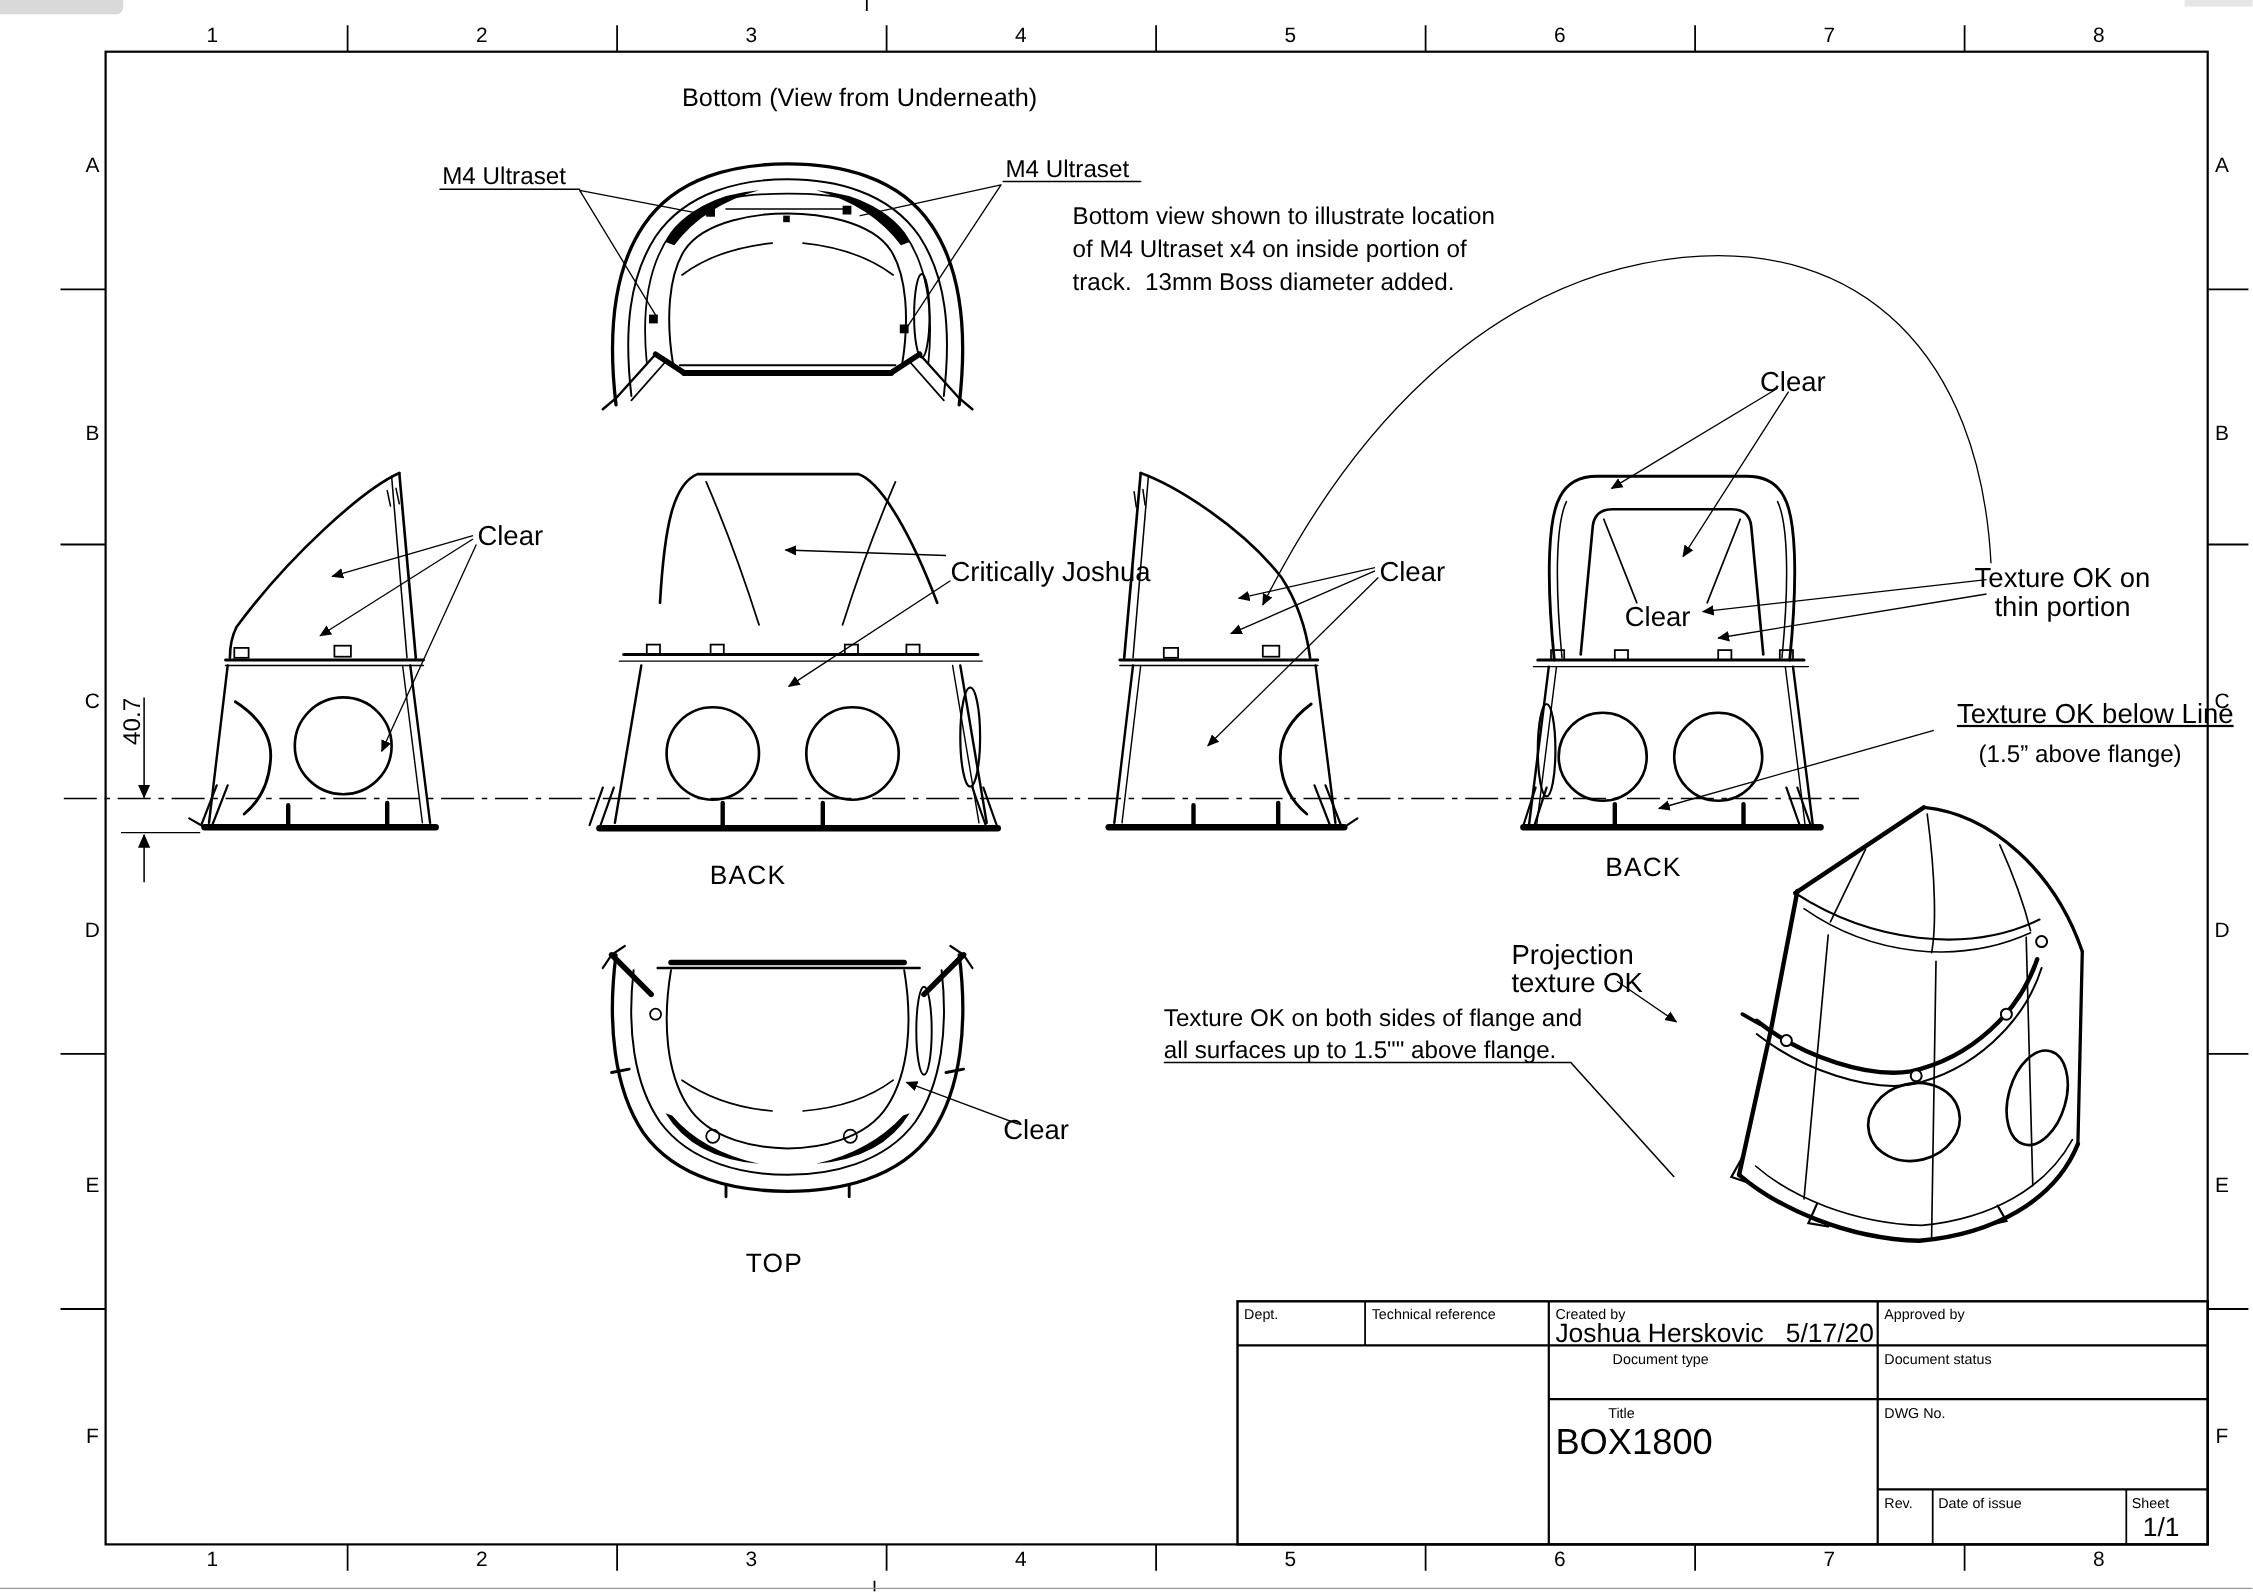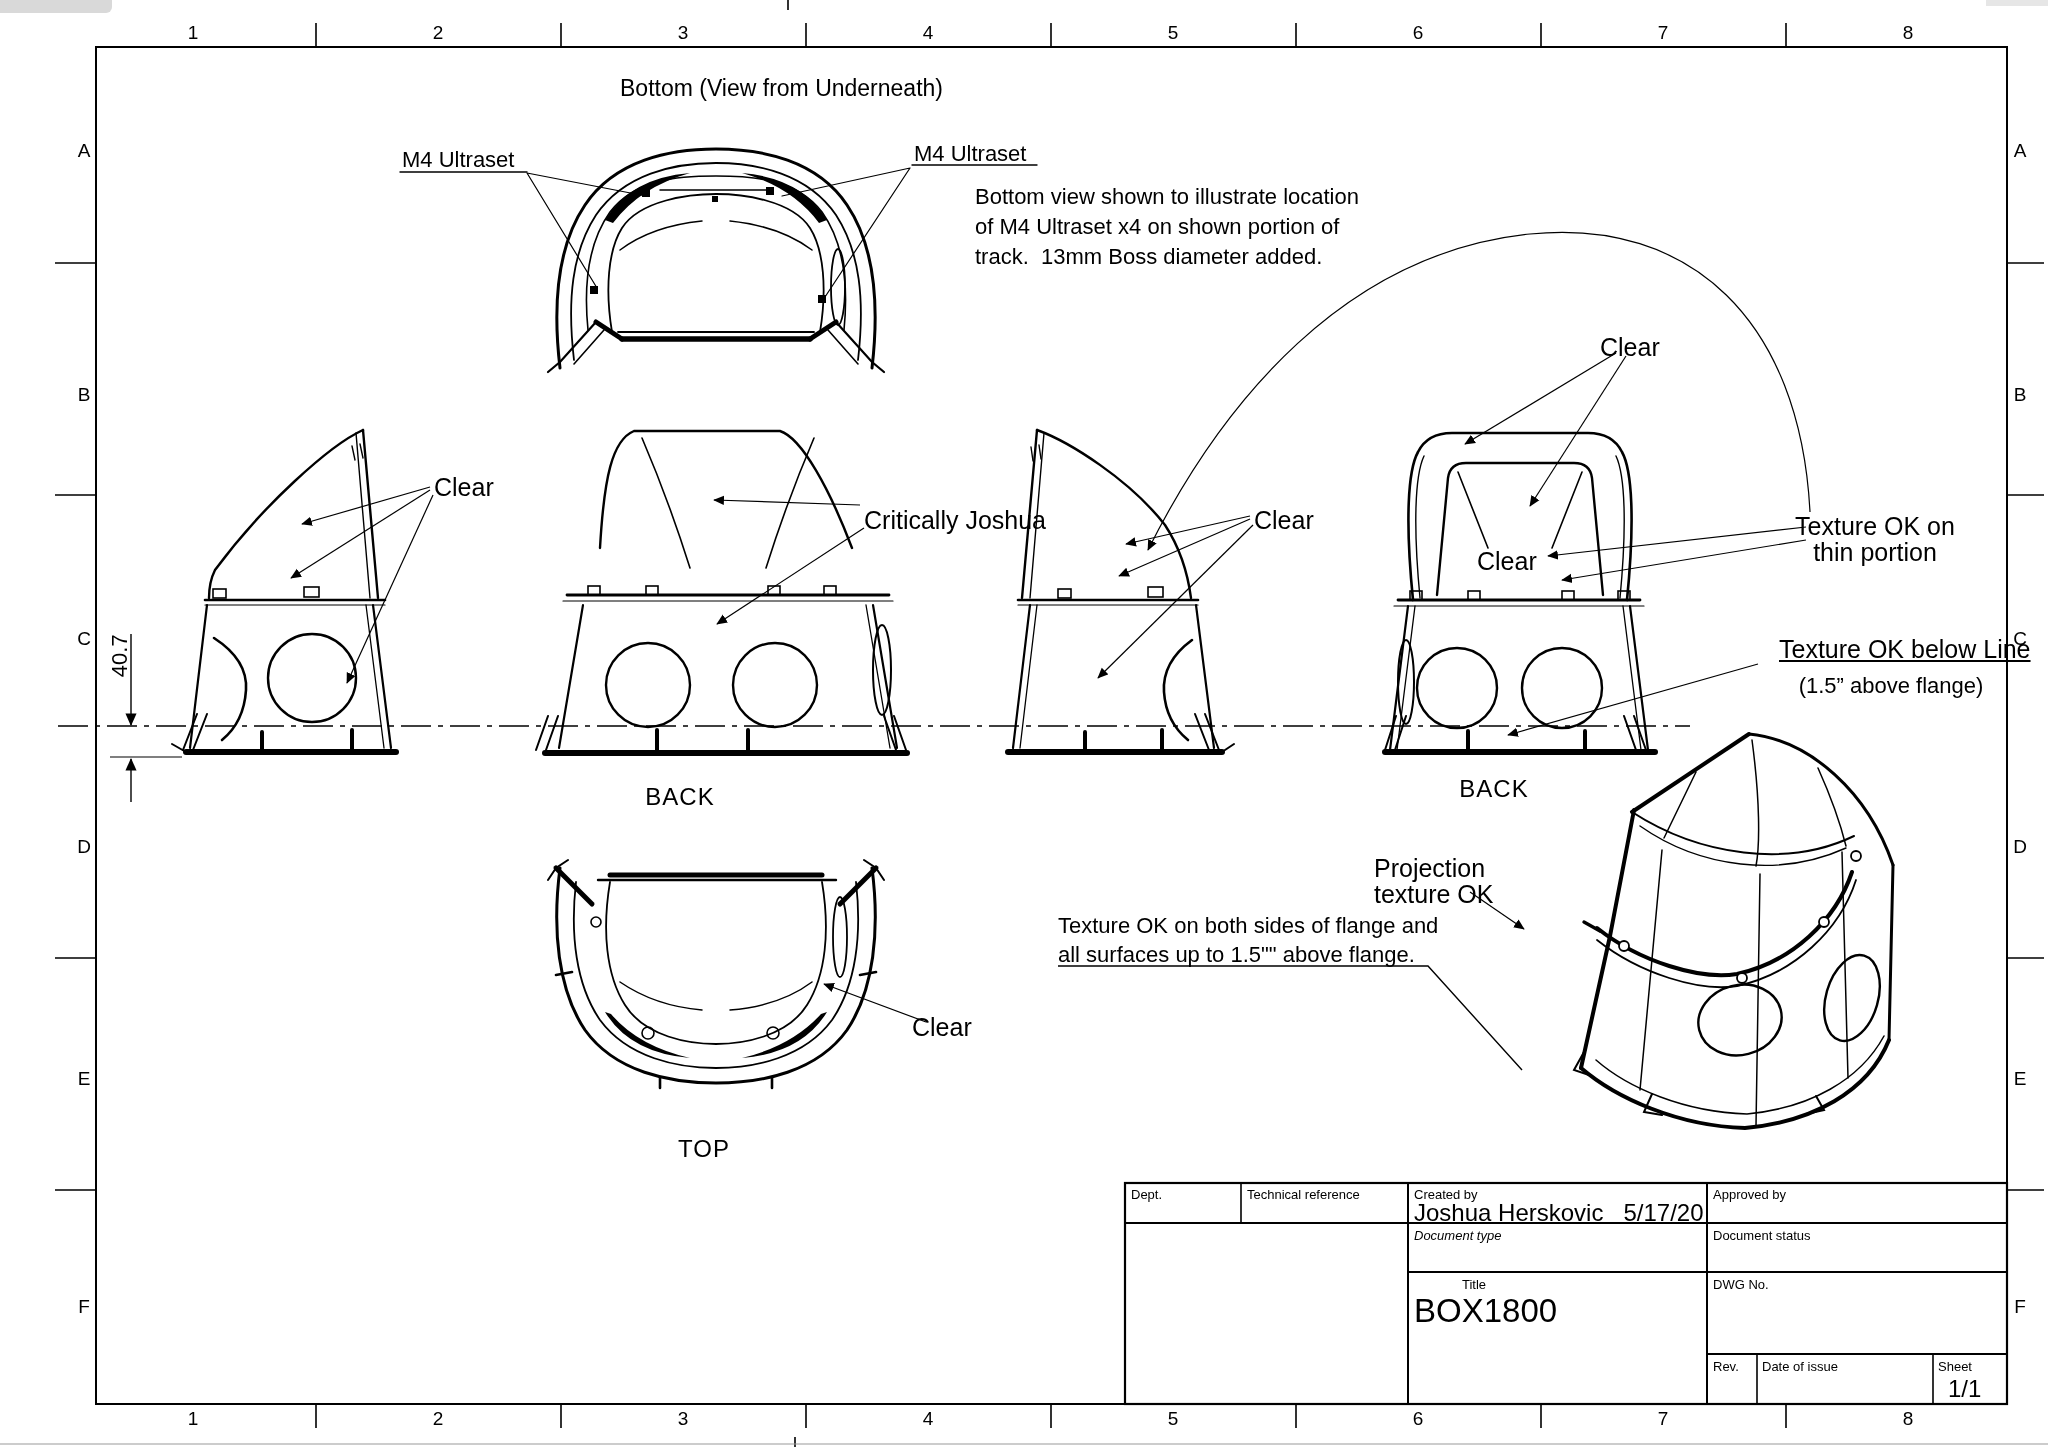--- a/index.html
+++ b/index.html
@@ -293,21 +293,21 @@
   <div class="grid-label" style="left:2000px;top:836px;">D</div>
   <div class="grid-label" style="left:2000px;top:1068px;">E</div>
   <div class="grid-label" style="left:2000px;top:1296px;">F</div>
 
   <div class="lbl s23" style="left:620px;top:74px;">Bottom (View from Underneath)</div>
 
   <div class="lbl s22" style="left:402px;top:146px;">M4 Ultraset</div>
   <div class="lbl s22" style="left:914px;top:140px;">M4 Ultraset</div>
 
   <div class="lbl s22" style="left:975px;top:183px;">Bottom view shown to illustrate location</div>
-  <div class="lbl s22" style="left:975px;top:213px;">of M4 Ultraset x4 on shown portion of</div>
+  <div class="lbl s22" style="left:975px;top:213px;">of M4 Ultraset x4 on inside portion of</div>
   <div class="lbl s22" style="left:975px;top:243px;">track.  13mm Boss diameter added.</div>
 
   <div class="lbl s21" style="left:434px;top:472px;">Clear</div>
   <div class="lbl s21" style="left:864px;top:505px;">Critically Joshua</div>
   <div class="lbl s21" style="left:1254px;top:505px;">Clear</div>
   <div class="lbl s21" style="left:1600px;top:332px;">Clear</div>
   <div class="lbl s21" style="left:1477px;top:546px;">Clear</div>
   <div class="lbl s21" style="left:912px;top:1012px;">Clear</div>
 
   <div class="lbl s21 ctr" style="left:1795px;top:511px;width:160px;">Texture OK on</div>
@@ -326,21 +326,21 @@
 
   <div class="lbl s24 ctr" style="left:625px;top:782px;width:110px;">BACK</div>
   <div class="lbl s24 ctr" style="left:1444px;top:774px;width:100px;">BACK</div>
   <div class="lbl s24 ctr" style="left:654px;top:1134px;width:100px;">TOP</div>
 
   <div class="lbl s13" style="left:1131px;top:1187px;">Dept.</div>
   <div class="lbl s13" style="left:1247px;top:1187px;">Technical reference</div>
   <div class="lbl s13" style="left:1414px;top:1187px;">Created by</div>
   <div class="lbl s24v" style="left:1414px;top:1198px;">Joshua Herskovic   5/17/20</div>
   <div class="lbl s13" style="left:1713px;top:1187px;">Approved by</div>
-  <div class="lbl s13" style="left:1414px;top:1228px;font-style:italic;">Document type</div>
+  <div class="lbl s13" style="left:1466px;top:1228px;">Document type</div>
   <div class="lbl s13" style="left:1713px;top:1228px;">Document status</div>
   <div class="lbl s13" style="left:1414px;top:1277px;margin-left:48px;">Title</div>
   <div class="lbl s33" style="left:1414px;top:1290px;">BOX1800</div>
   <div class="lbl s13" style="left:1713px;top:1277px;">DWG No.</div>
   <div class="lbl s13" style="left:1713px;top:1359px;">Rev.</div>
   <div class="lbl s13" style="left:1762px;top:1359px;">Date of issue</div>
   <div class="lbl s13" style="left:1938px;top:1359px;">Sheet</div>
   <div class="lbl s24v" style="left:1948px;top:1374px;">1/1</div>
 
 </div>

